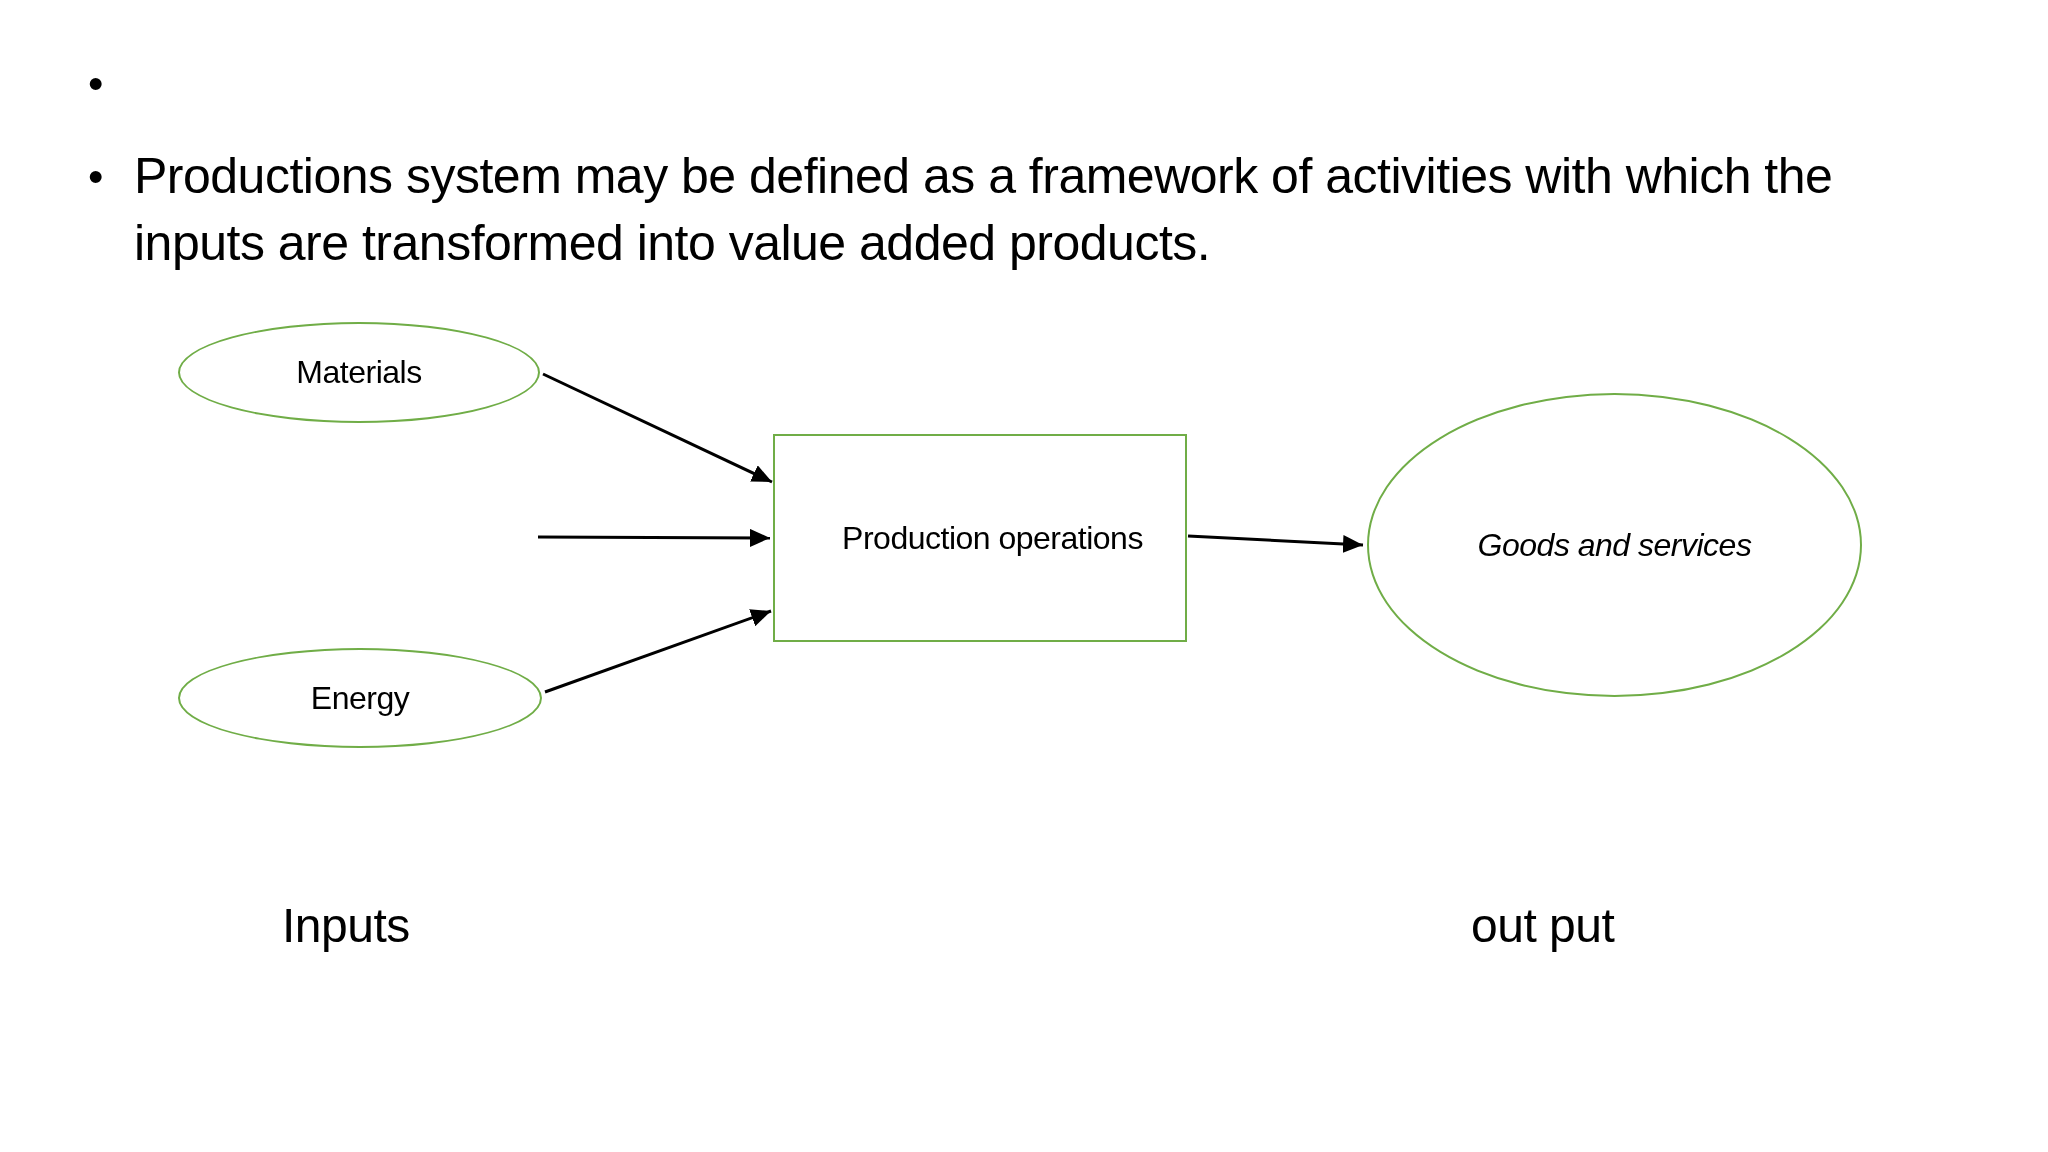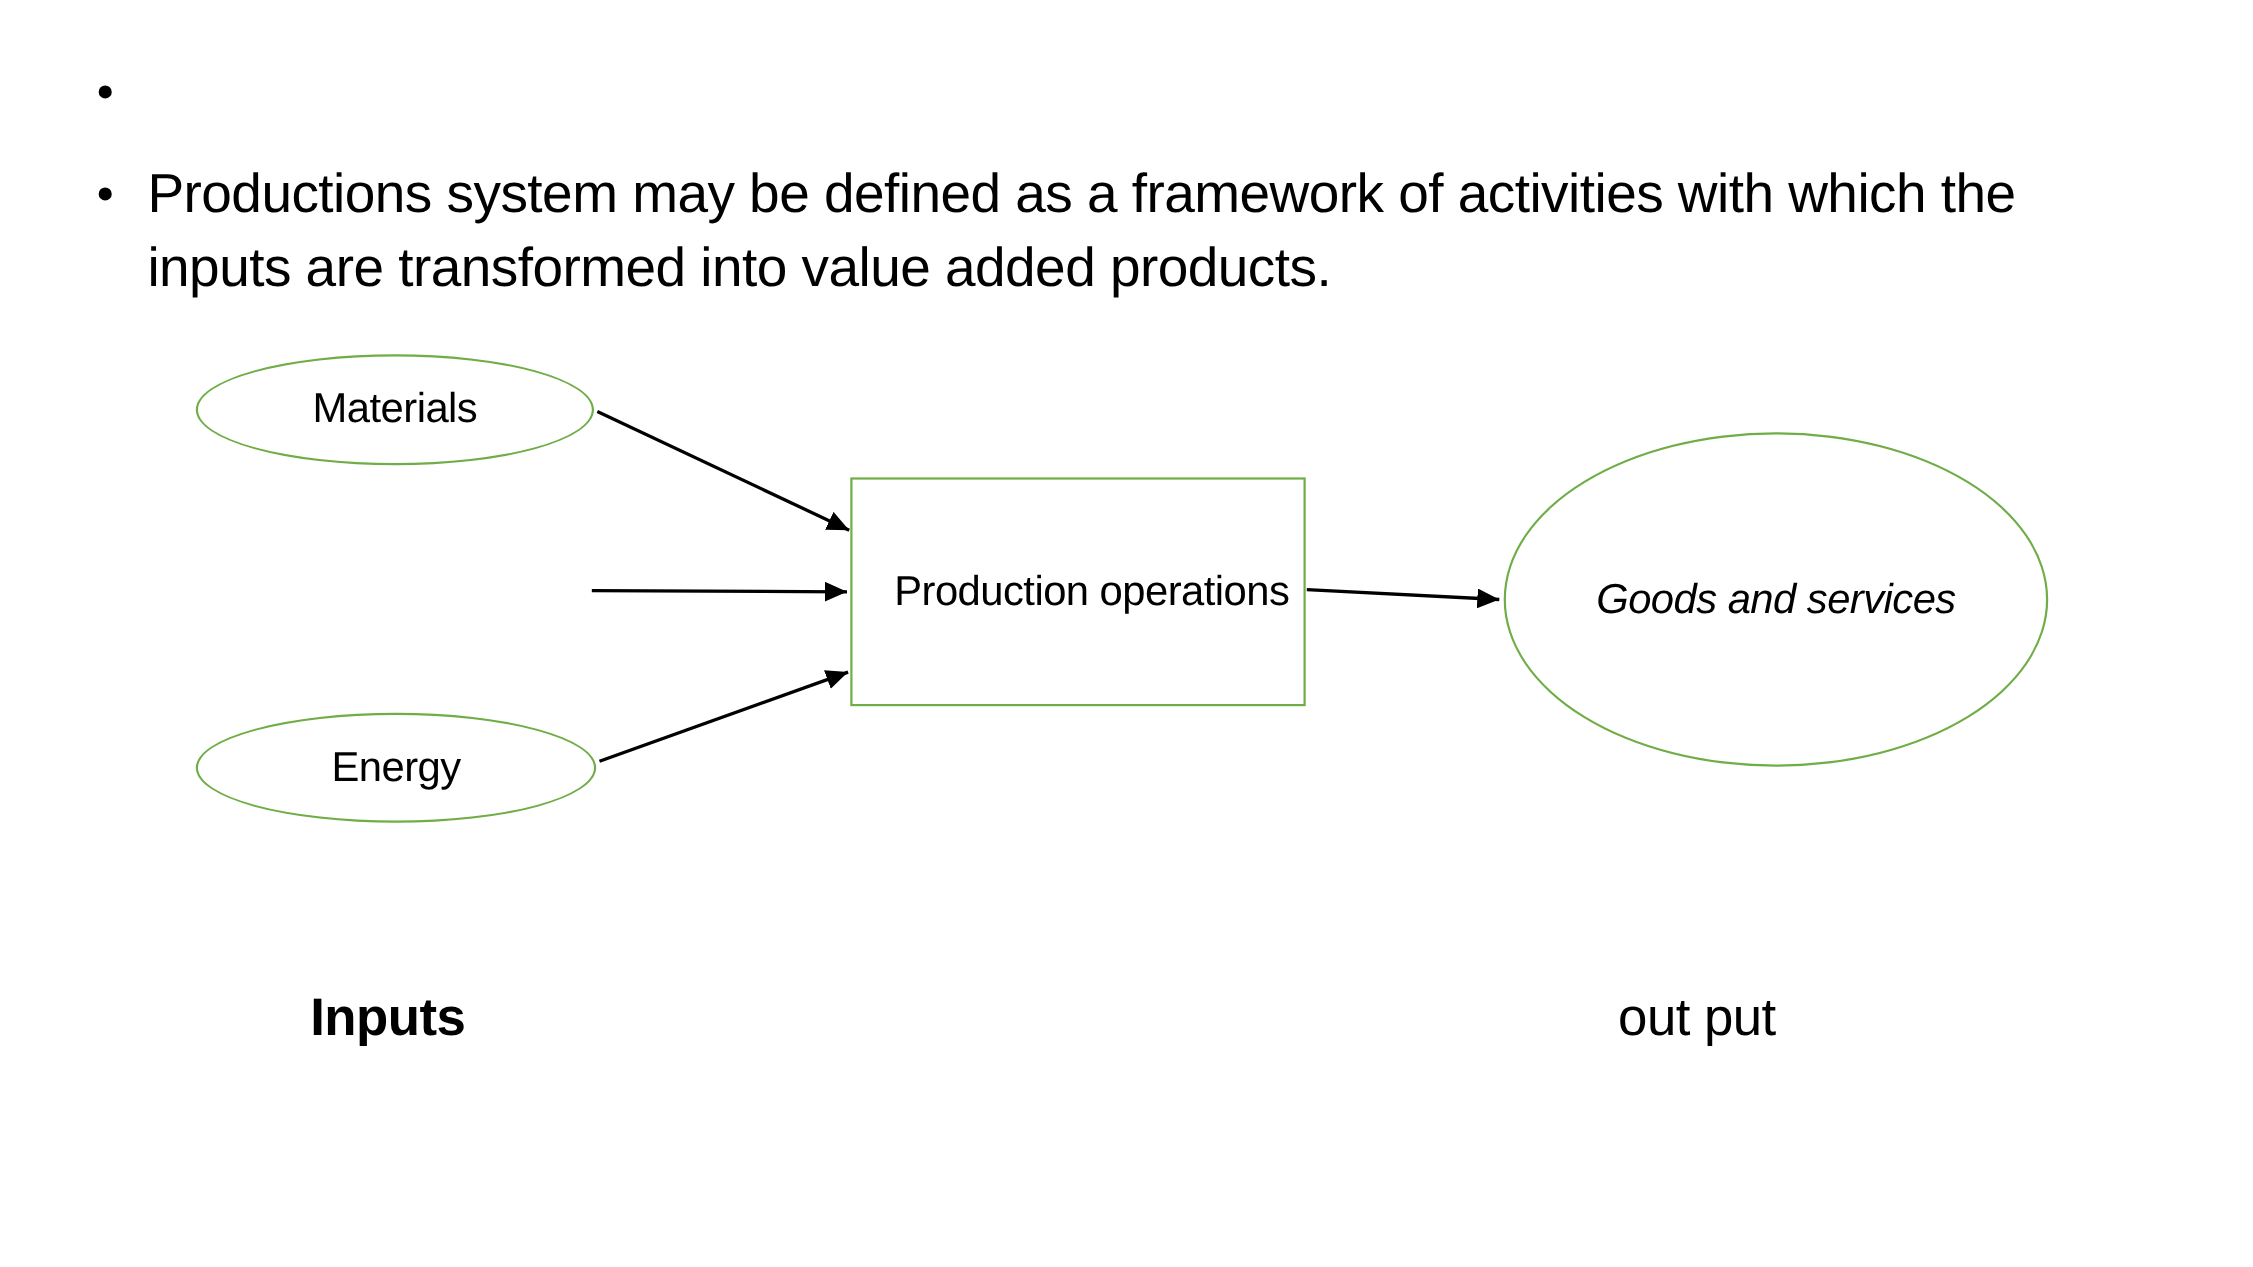--- a/index.html
+++ b/index.html
@@ -36,42 +36,42 @@
   }
   .bullet-text{display:block;max-width:1700px;}
   
   .node{
     position:absolute;
     display:flex;align-items:center;justify-content:center;
     text-align:center;
     background:#fff;
     border:2px solid var(--outline);
     box-sizing:border-box;
-    font-size:38px;letter-spacing:-0.5px;
+    font-size:32px;letter-spacing:-0.5px;
     color:var(--text);
   }
   .ellipse{border-radius:50%;}
   .n-materials{left:178px;top:322px;width:362px;height:101px;}
   .n-men{left:175px;top:483px;width:363px;height:105px;}
   .n-energy{left:178px;top:648px;width:364px;height:100px;}
   .n-process{left:773px;top:434px;width:414px;height:208px;padding-left:25px;}
   .n-output{left:1367px;top:393px;width:495px;height:304px;font-style:italic;}
   
   .arrows{
     position:absolute;left:0;top:0;width:2048px;height:1152px;
     pointer-events:none;
   }
   .arrows line{stroke:var(--arrow);stroke-width:3;}
   
   .caption{
     position:absolute;top:898px;
     font-size:48px;letter-spacing:-0.5px;
     color:var(--text);
   }
-  .cap-left{left:282px;font-weight:bold;}
+  .cap-left{left:282px;}
   .cap-right{left:1471px;}
 </style>
 </head>
 <body>
 
 <div class="slide">
 
   <ul class="bullets">
     <li class="bullet-item">
       <span class="bullet-marker">•</span>

